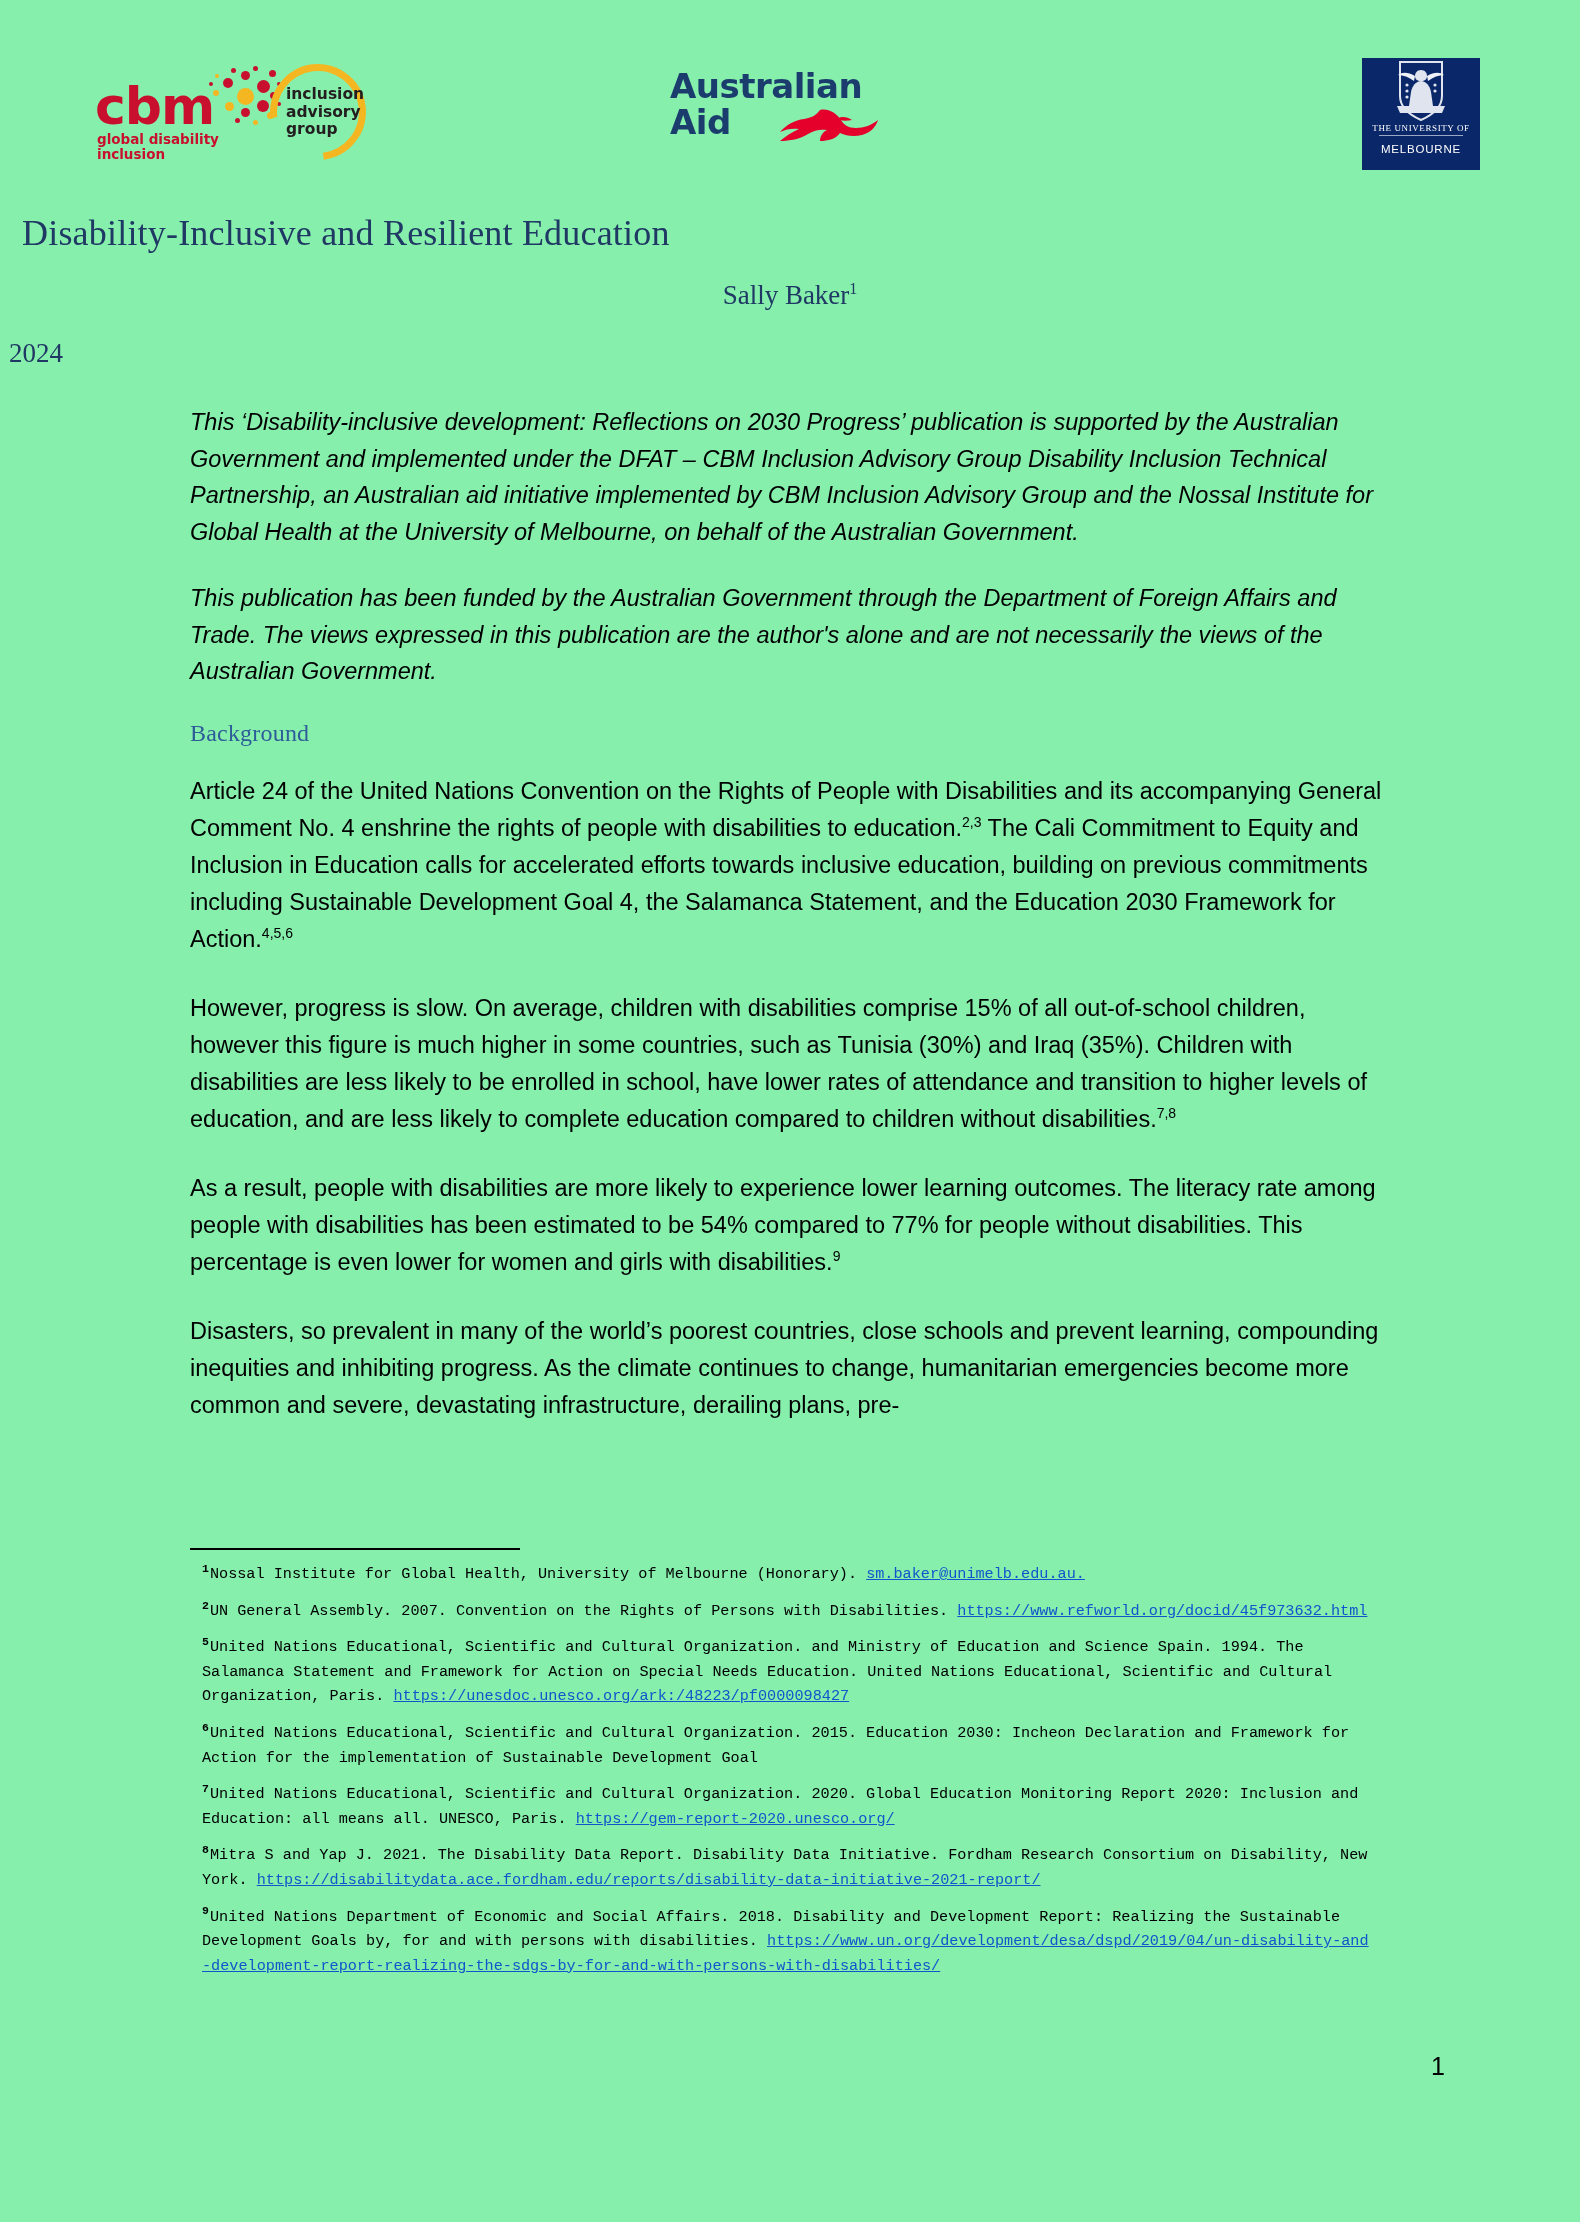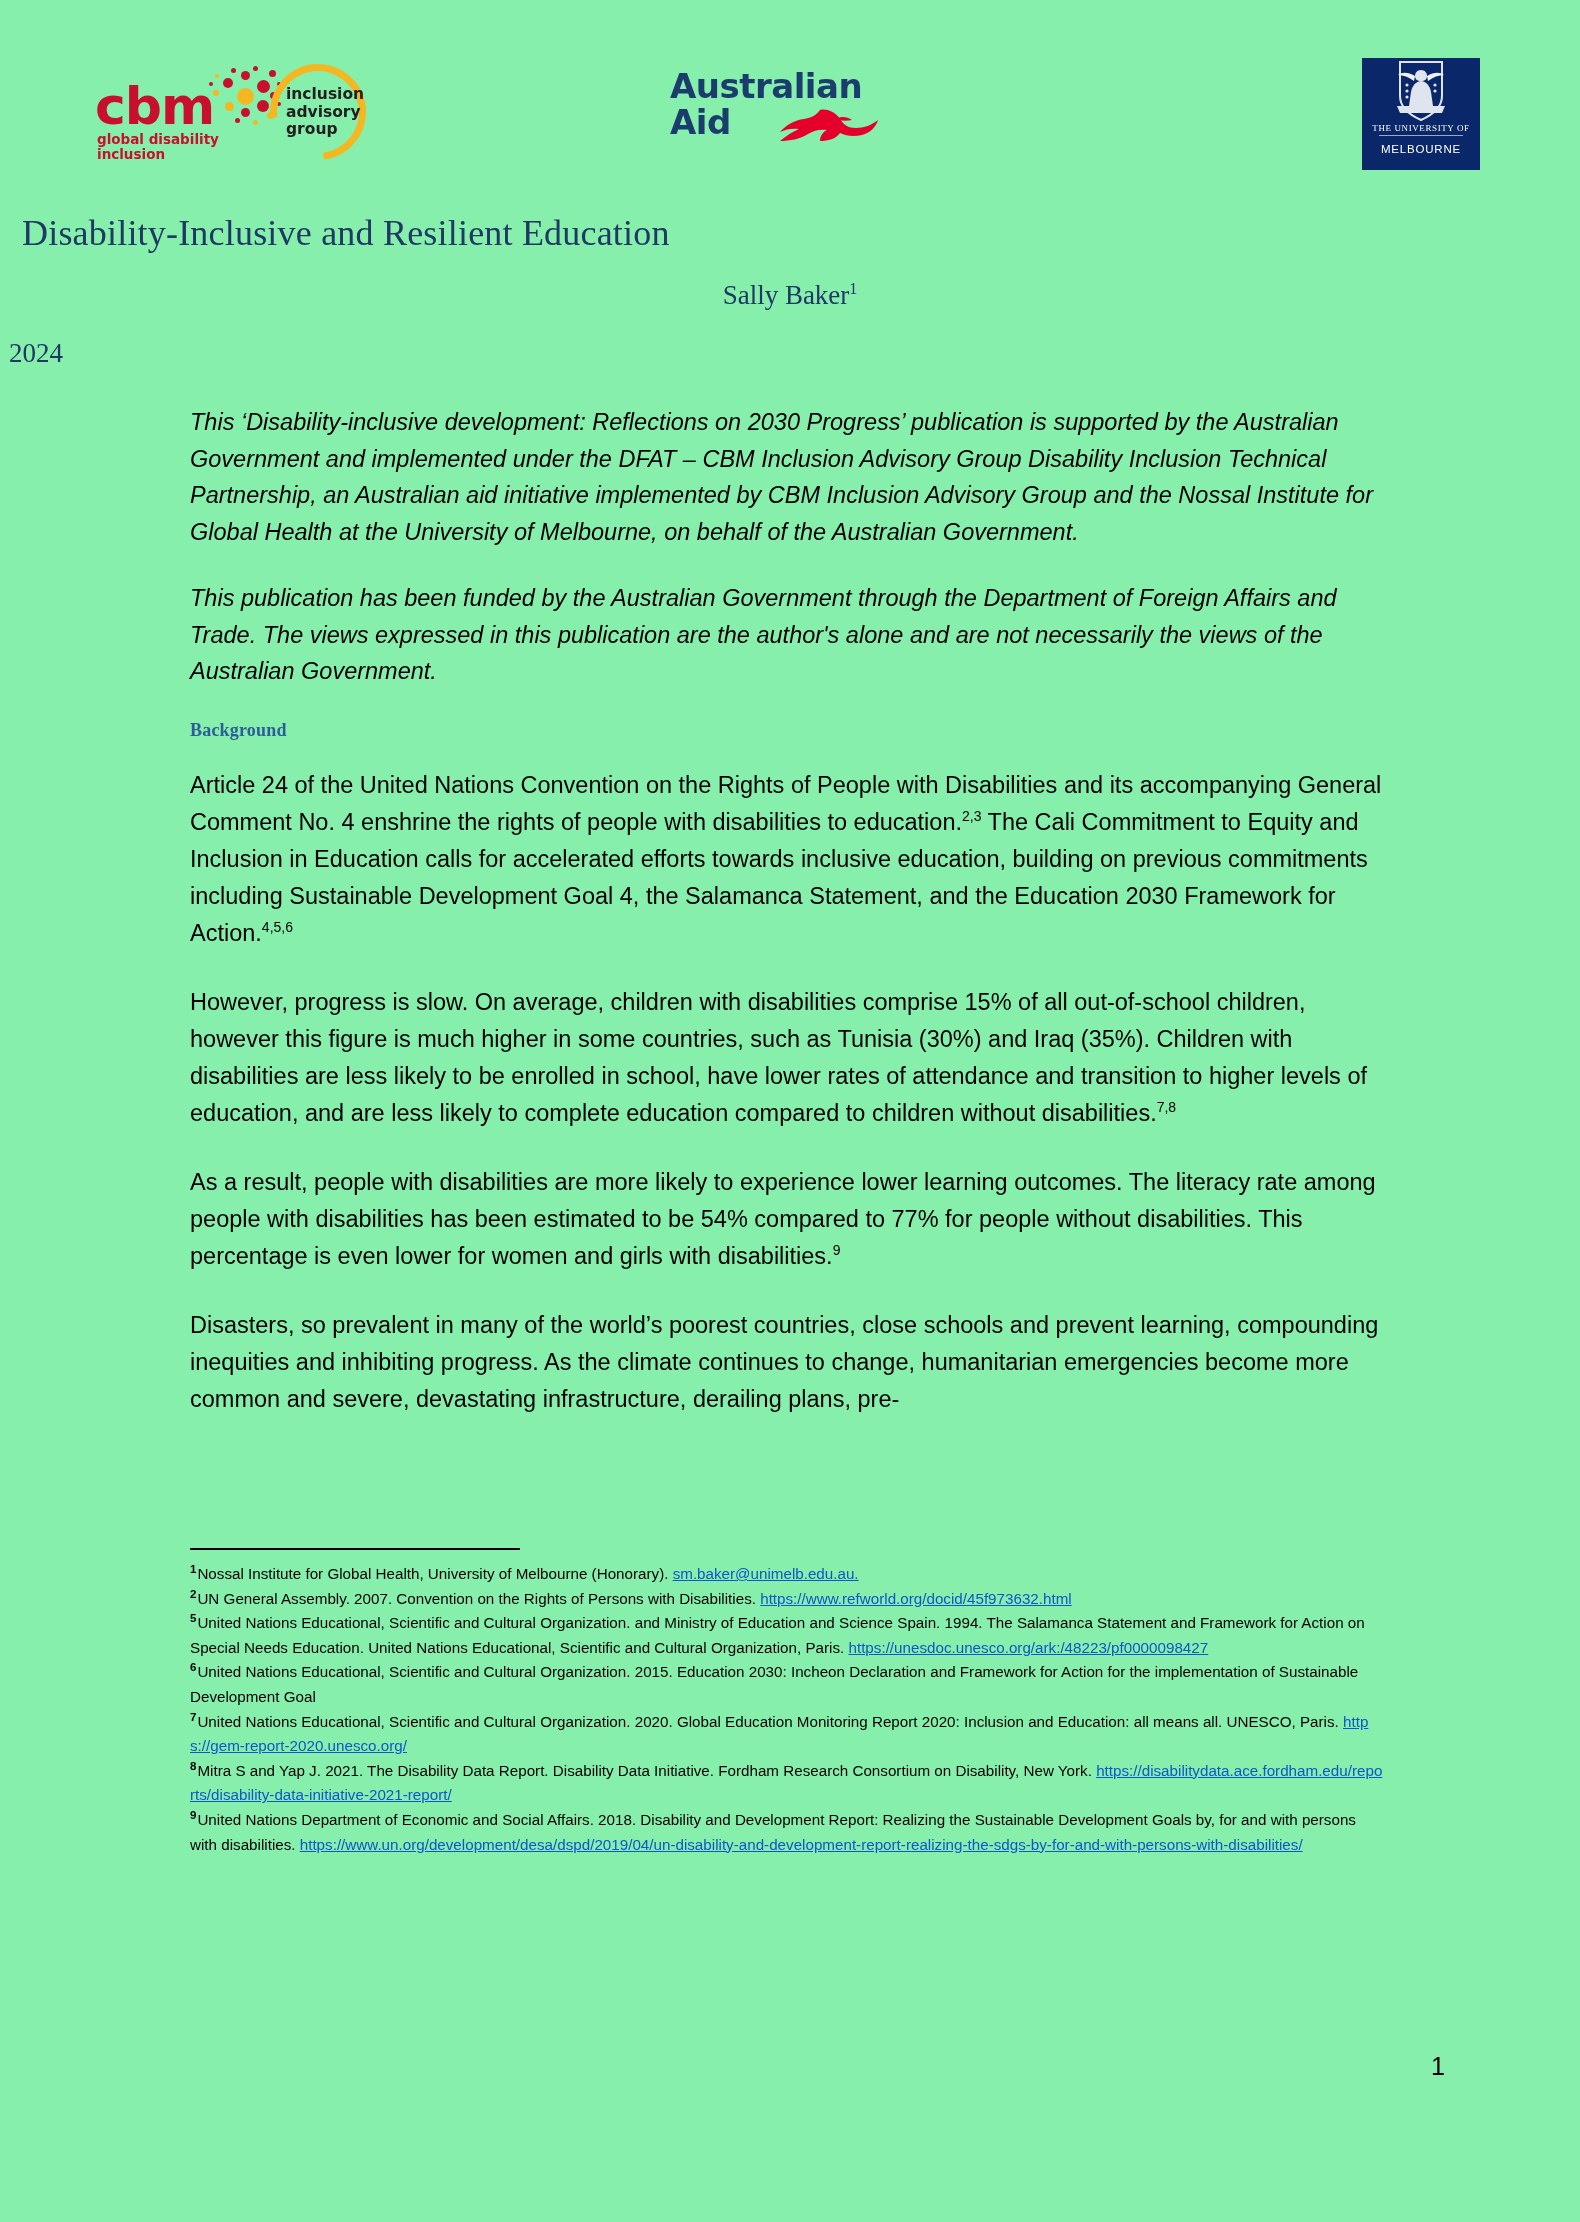--- a/index.html
+++ b/index.html
@@ -224,22 +224,22 @@
     font-family: "Liberation Sans", sans-serif;
     font-style: italic;
     font-size: 23.5px;
     line-height: 36.5px;
     color: #000000;
     margin: 0 0 30px 0;
     text-align: left;
   }
   h2.section {
     font-family: "Liberation Serif", serif;
-    font-weight: bold;
-    font-size: 18px;
+    font-weight: normal;
+    font-size: 24px;
     color: #2e5c99;
     margin: 26px 0 26px 0;
     letter-spacing: 0.2px;
   }
   p.body {
     font-family: "Liberation Sans", sans-serif;
     font-size: 23.5px;
     line-height: 37px;
     color: #000000;
     margin: 0 0 32px 0;
@@ -258,25 +258,25 @@
     top: 1548px;
     width: 1195px;
   }
   .footnote-rule {
     width: 330px;
     height: 2px;
     background: #000000;
     margin-bottom: 12px;
   }
   .fn {
-    font-family: Liberation Sans, sans-serif;
+    font-family: Liberation Mono, monospace;
     font-size: 15.2px;
     line-height: 24.6px;
     color: #000000;
-    margin: 0;
+    margin: 12px;
     text-align: left;
   }
   .fn sup {
     font-weight: bold;
     font-size: 11.5px;
     vertical-align: super;
     line-height: 0;
     margin-right: 1px;
   }
   .fn a, .lnk {

